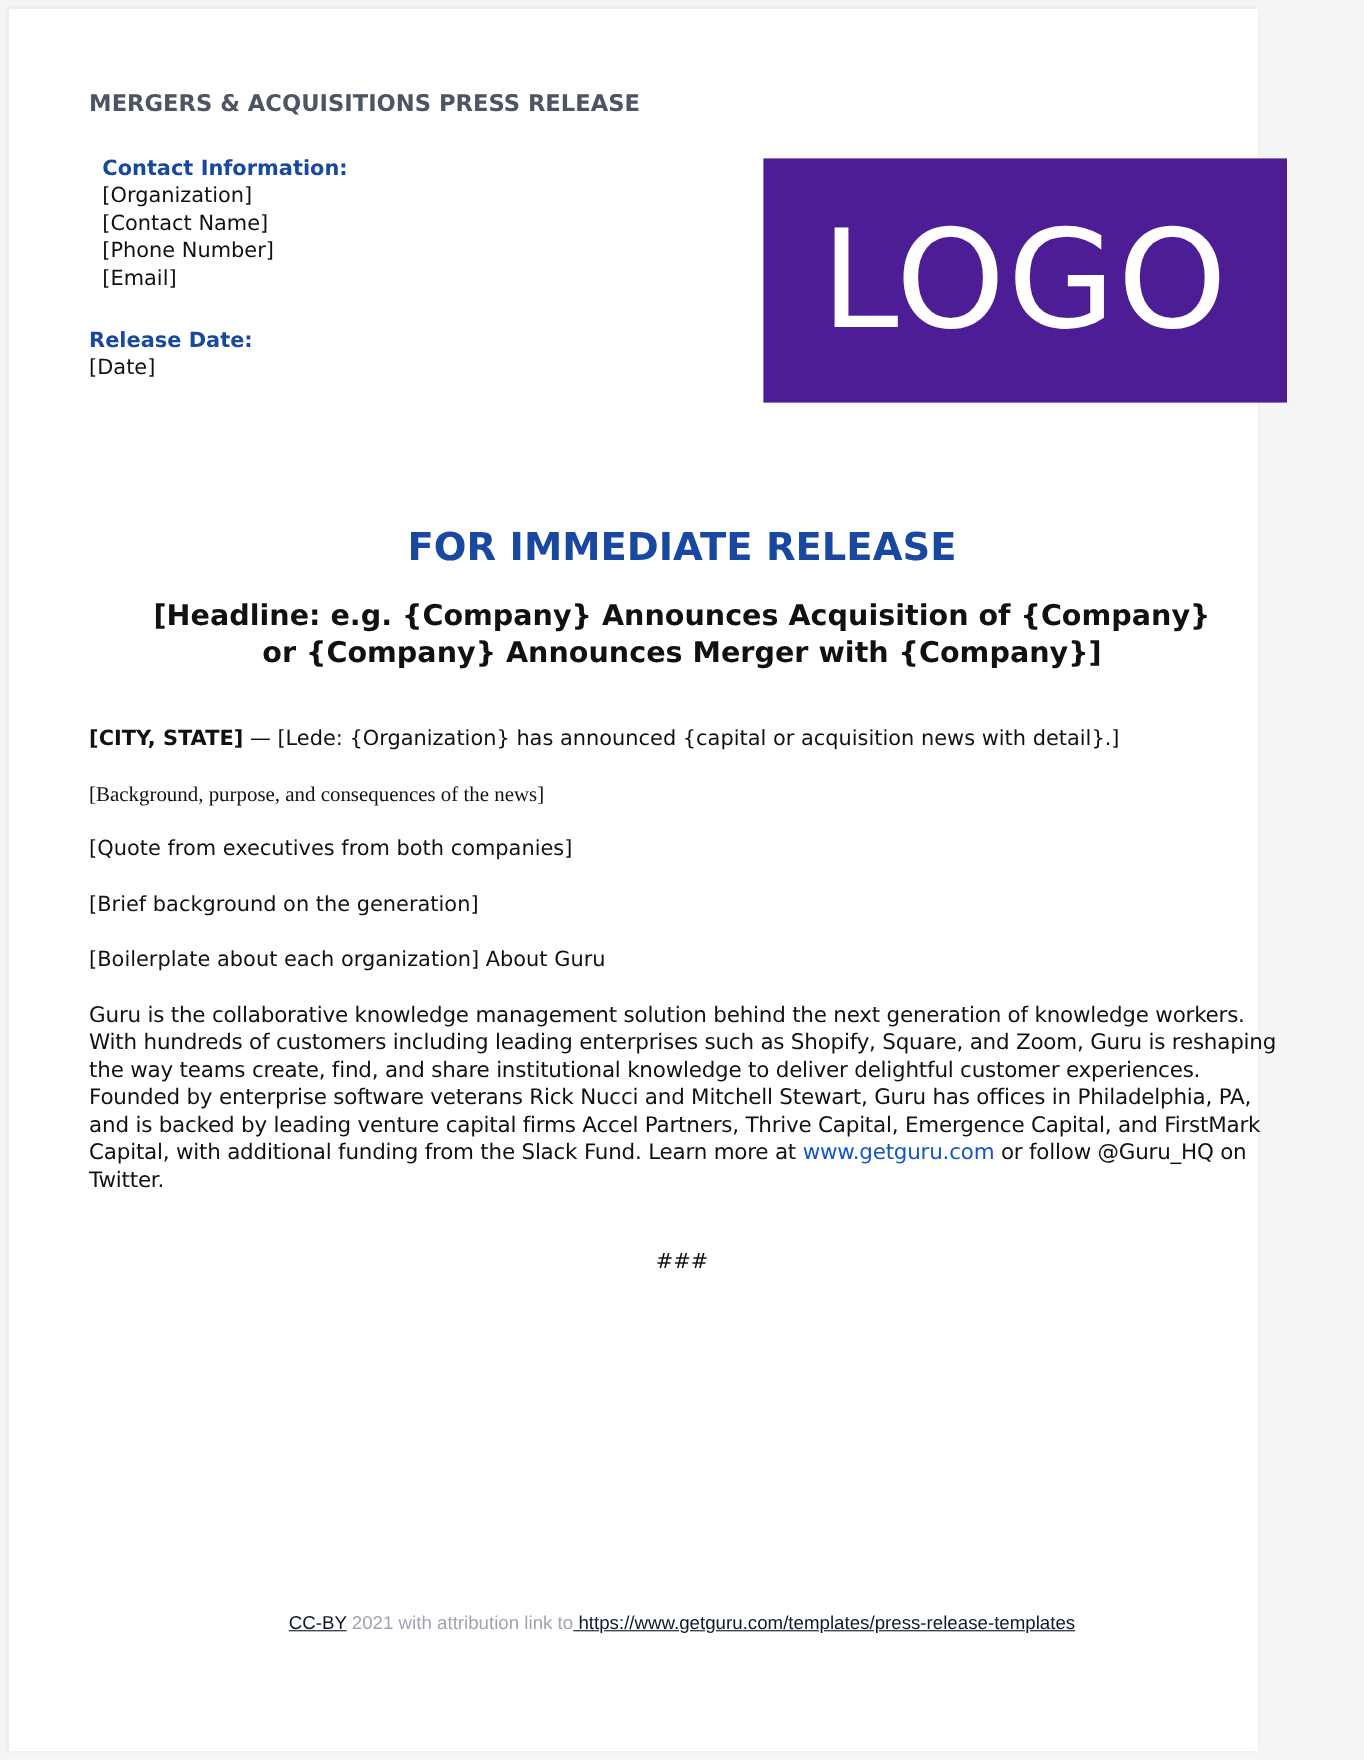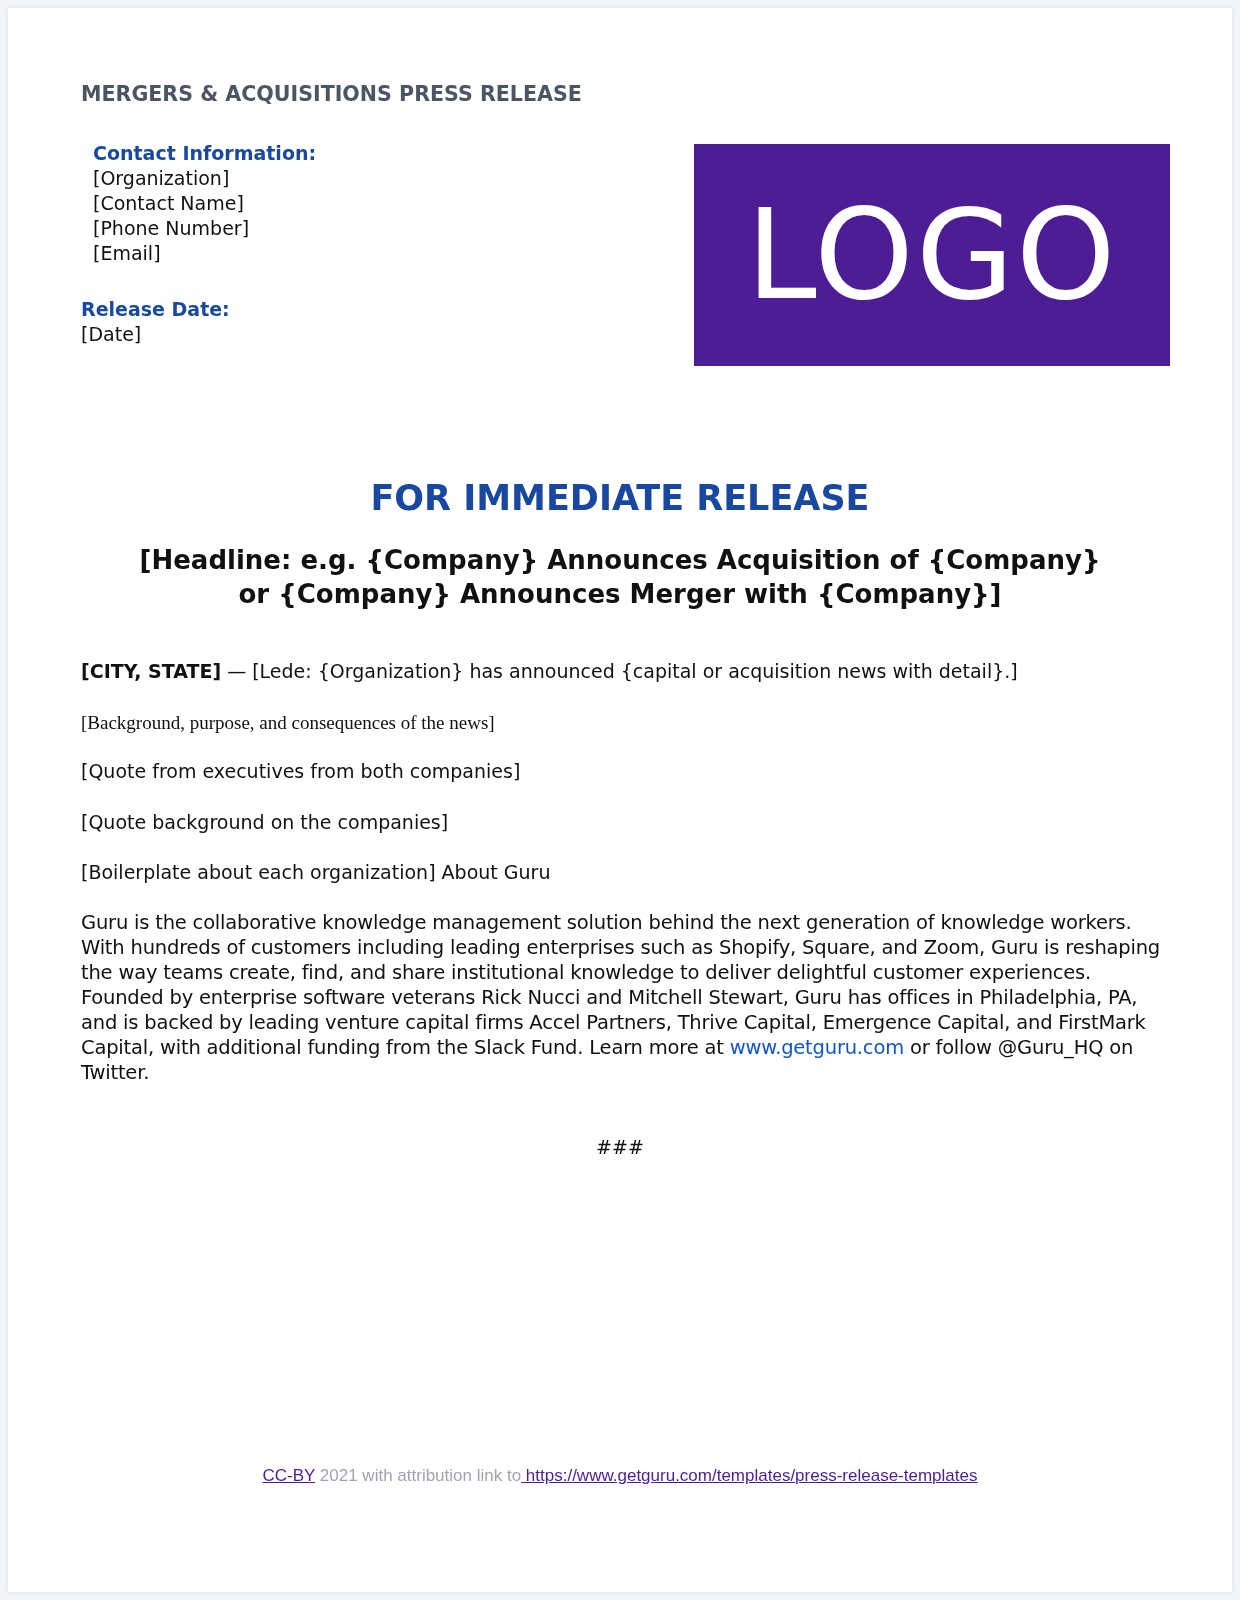--- a/index.html
+++ b/index.html
@@ -5,21 +5,21 @@
     html, body { margin: 0; padding: 0; }
     body {
       width: 1240px; height: 1600px;
       background: #f4f5f7;
       position: relative;
       font-family: "DejaVu Sans", sans-serif;
       overflow: hidden;
     }
     .page {
       position: absolute; left: 8px; top: 8px;
-      width: 1224px; height: 1584px;
+      width: 1136px; height: 1584px;
       background: #ffffff;
       box-shadow: 0 0 4px rgba(0,0,0,0.10);
     }
     .doc-label {
       position: absolute; left: 73px; top: 74px;
       font-family: "DejaVu Sans", sans-serif;
       font-weight: bold; font-size: 21px; letter-spacing: 0px;
       color: #4b5563;
       transform: scaleX(0.98); transform-origin: left;
     }
@@ -67,21 +67,21 @@
     .about a { color: #1155cc; }
     .end-mark {
       position: absolute; left: 0; width: 1224px; top: 1128px;
       text-align: center; font-size: 19px; color: #111;
     }
     .footer {
       position: absolute; left: 0; width: 1224px; top: 1458px;
       text-align: center; font-family: "Liberation Sans", sans-serif;
       font-size: 17px; color: #a69fb5;
     }
-    .footer a { color: #4c1d95; text-decoration: underline; }
+    .footer a { color: #0f172a; text-decoration: underline; }
   </style>
 </head>
 <body>
 
 <div class="page">
 
   <div class="doc-label">MERGERS &amp; ACQUISITIONS PRESS RELEASE</div>
 
   <div class="contact-block">
     <div class="blue-heading">Contact Information:</div>
@@ -104,21 +104,21 @@
 
   <div class="headline">
     <div>[Headline: e.g. {Company} Announces Acquisition of {Company}</div>
     <div>or {Company} Announces Merger with {Company}]</div>
   </div>
 
   <div class="body-para" style="top:651px;"><b>[CITY, STATE]</b><span> — [Lede: {Organization} has announced {capital or acquisition news with detail}.]</span></div>
 
   <div class="body-para" style="top:702px;font-family:Liberation Serif, serif;">[Background, purpose, and consequences of the news]</div>
   <div class="body-para" style="top:751px;">[Quote from executives from both companies]</div>
-  <div class="body-para" style="top:802px;">[Quote background on the companies]</div>
+  <div class="body-para" style="top:802px;">[Brief background on the generation]</div>
   <div class="body-para" style="top:852px;">[Boilerplate about each organization] About Guru</div>
 
   <div class="about"><span>Guru is the collaborative knowledge management solution behind the next generation of knowledge workers. With hundreds of customers including leading enterprises such as Shopify, Square, and Zoom, Guru is reshaping the way teams create, find, and share institutional knowledge to deliver delightful customer experiences. Founded by enterprise software veterans Rick Nucci and Mitchell Stewart, Guru has offices in Philadelphia, PA, and is backed by leading venture capital firms Accel Partners, Thrive Capital, Emergence Capital, and FirstMark Capital, with additional funding from the Slack Fund. Learn more at </span><a>www.getguru.com</a><span> or follow @Guru_HQ on Twitter.</span></div>
 
   <div class="end-mark">###</div>
 
   <div class="footer"><a>CC-BY</a><span> 2021 with attribution link to</span><a> https://www.getguru.com/templates/press-release-templates</a></div>
 
 </div>
 

